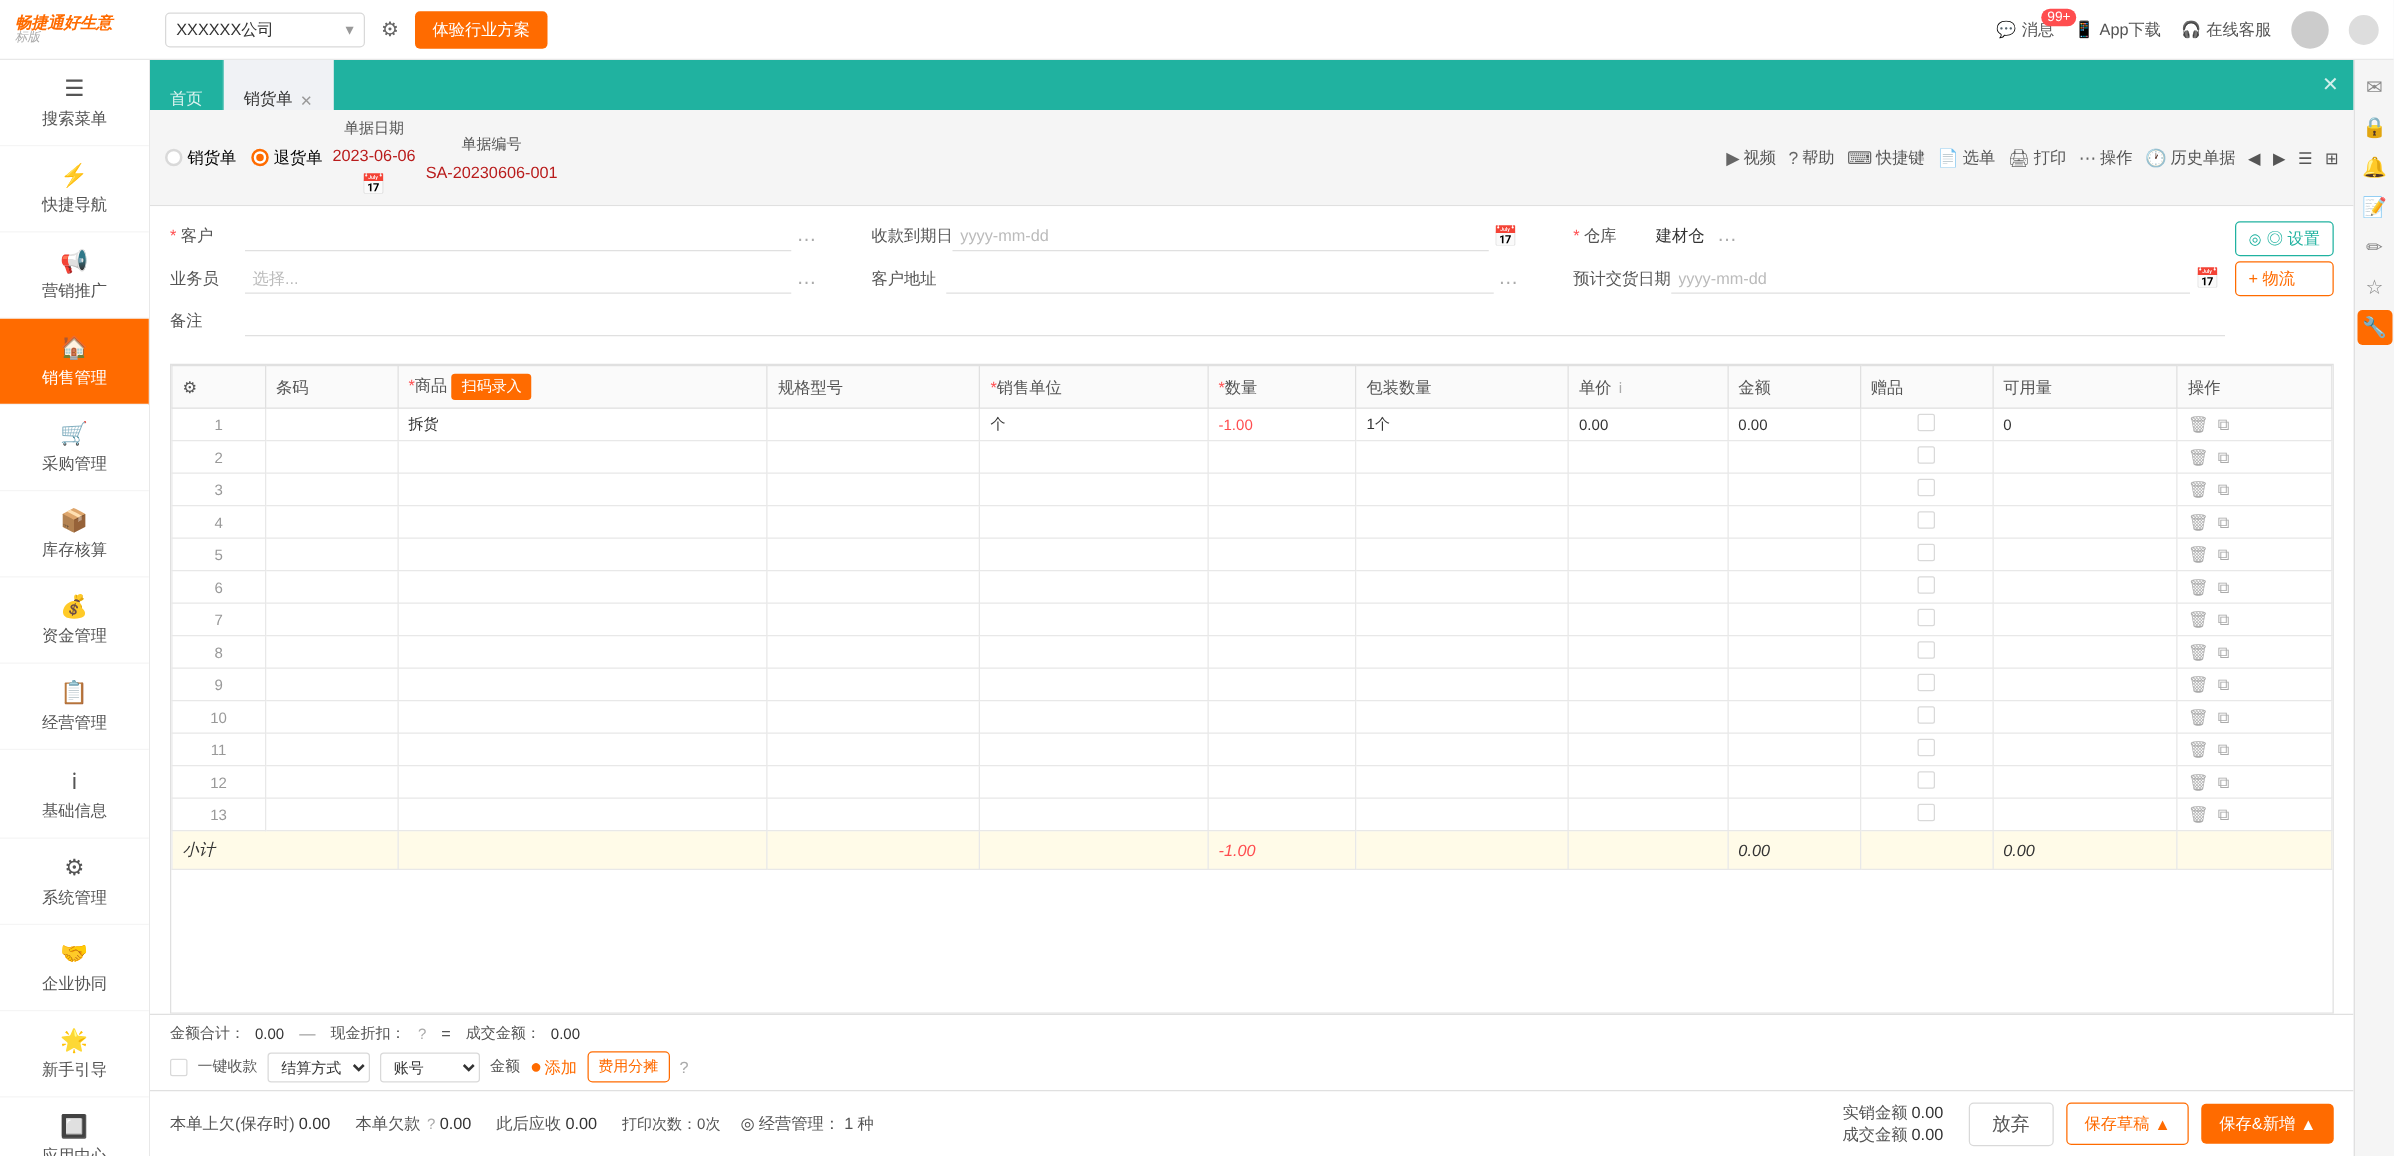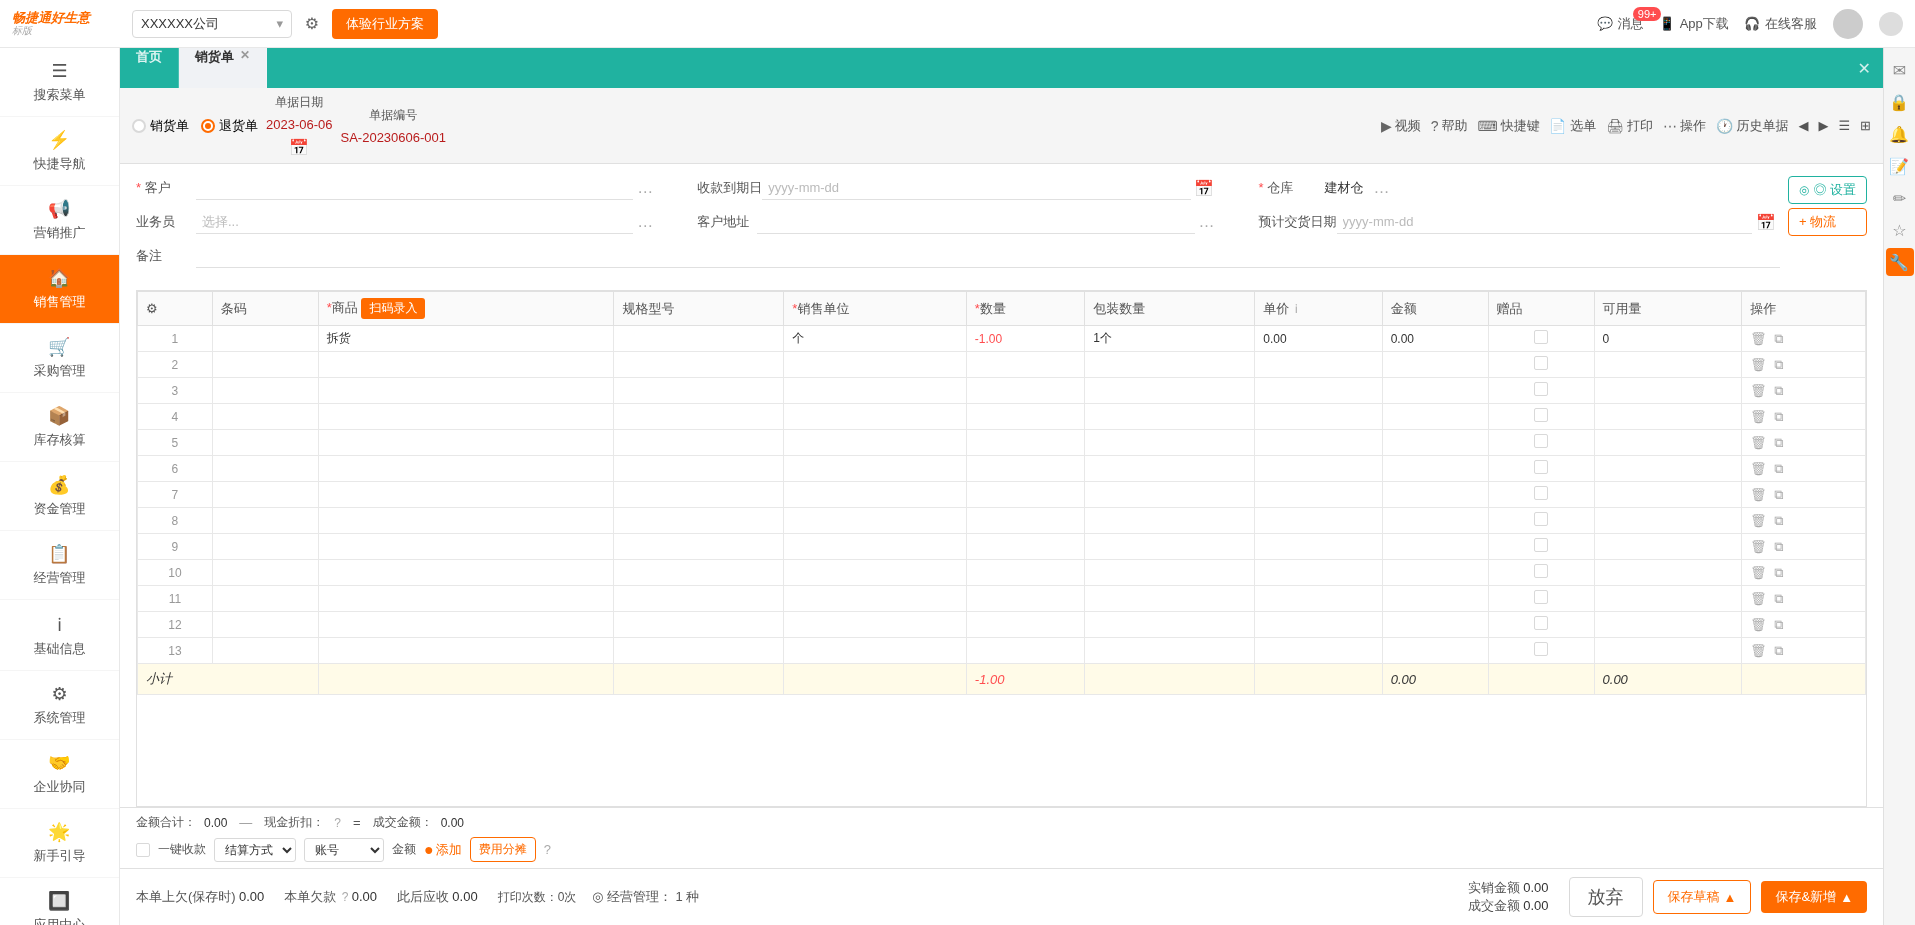--- a/index.html
+++ b/index.html
@@ -141,26 +141,25 @@
       display: flex;
       align-items: center;
       padding: 0 0;
       flex-shrink: 0;
       height: 40px;
     }
     .tab-item {
       padding: 0 16px;
       height: 40px;
       display: flex;
-      align-items: flex-start;
+      align-items: flex-end;
       cursor: pointer;
       color: rgba(255,255,255,0.85);
       font-size: 13px;
       border-right: 1px solid rgba(255,255,255,0.2);
-      font-weight: bold;
     }
     .tab-item.active {
       background: #f0f2f5;
       color: #333;
     }
     .tab-close {
       margin-left: 6px;
       color: #999;
       cursor: pointer;
       font-size: 12px;
@@ -478,21 +477,21 @@
     }
     .summary-row { font-size: 12px; color: #555; }
     .summary-amount { color: #333; font-weight: 500; }
     .abandon-btn {
       border: 1px solid #d9d9d9;
       background: #fff;
       color: #555;
       border-radius: 4px;
       padding: 7px 18px;
       cursor: pointer;
-      font-size: 18px;
+      font-size: 15px;
     }
     .save-draft-btn {
       border: 1px solid #ff6b00;
       background: #fff;
       color: #ff6b00;
       border-radius: 4px;
       padding: 7px 14px;
       cursor: pointer;
       font-size: 13px;
       display: flex;

